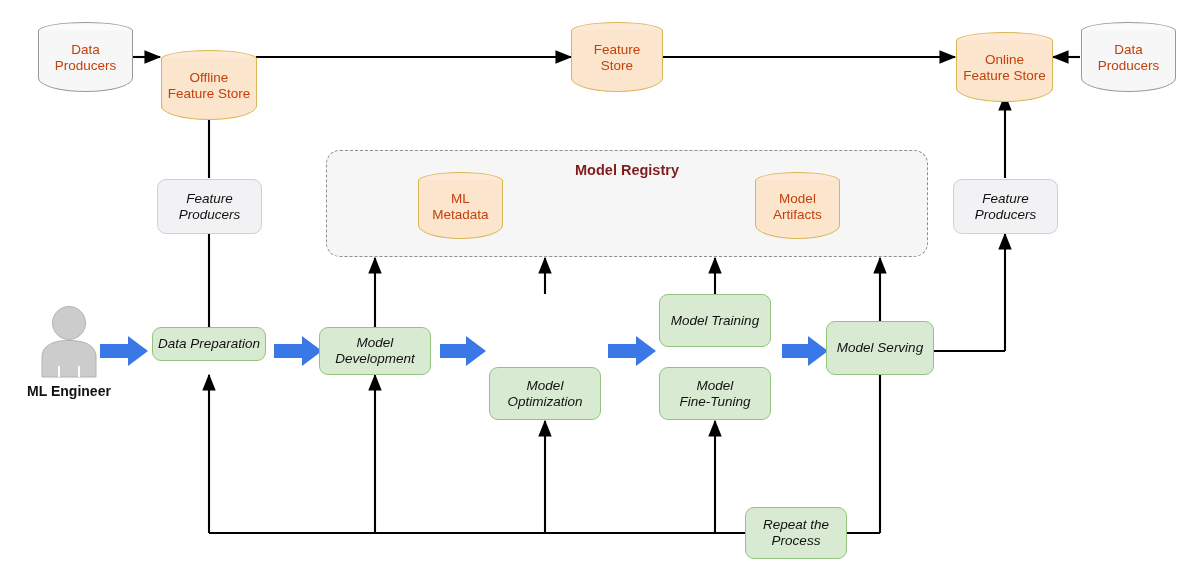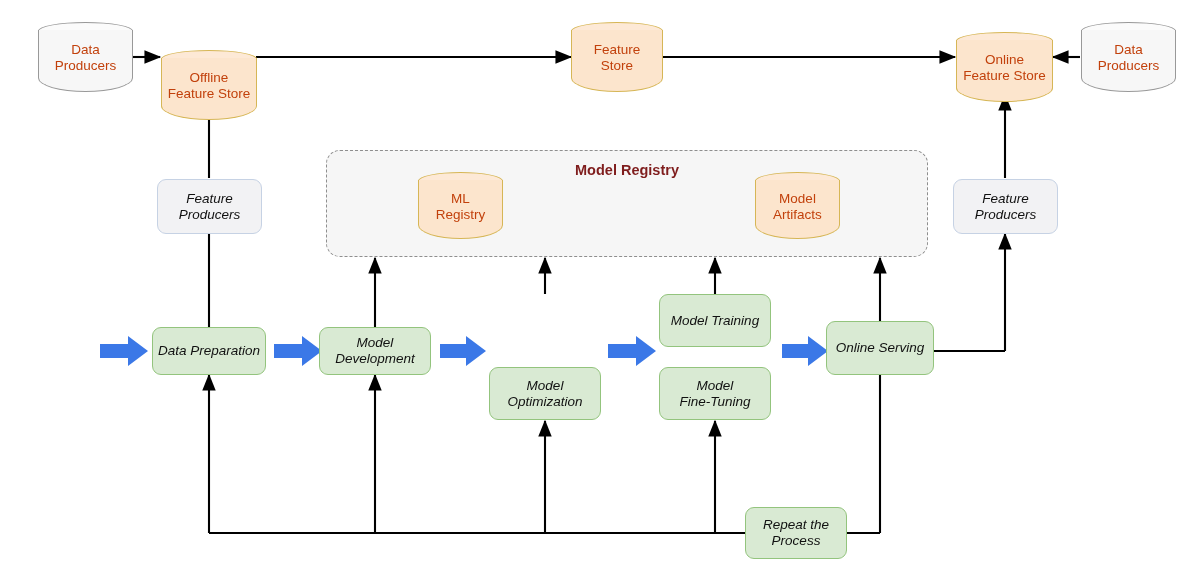--- a/index.html
+++ b/index.html
@@ -140,21 +140,21 @@
       <span>Data</span><br>
       <span>Producers</span>
     </div>
   </div>
 
   <div class="cyl orange" style="left:418px;top:172px;width:85px;height:67px;">
     <div class="top"></div>
     <div class="body"></div>
     <div class="lbl">
       <span>ML</span><br>
-      <span>Registry</span>
+      <span>Metadata</span>
     </div>
   </div>
 
   <div class="cyl orange" style="left:755px;top:172px;width:85px;height:67px;">
     <div class="top"></div>
     <div class="body"></div>
     <div class="lbl">
       <span>Model</span><br>
       <span>Artifacts</span>
     </div>
@@ -167,21 +167,21 @@
     </div>
   </div>
 
   <div class="node lite" style="left:953px;top:179px;width:105px;height:55px;">
     <div>
       <span>Feature</span><br>
       <span>Producers</span>
     </div>
   </div>
 
-  <div class="node proc" style="left:152px;top:327px;width:114px;height:48px;">
+  <div class="node proc" style="left:152px;top:327px;width:114px;height:34px;">
     <span>Data Preparation</span>
   </div>
 
   <div class="node proc" style="left:319px;top:327px;width:112px;height:48px;">
     <div>
       <span>Model</span><br>
       <span>Development</span>
     </div>
   </div>
 
@@ -198,24 +198,33 @@
   </div>
 
   <div class="node proc" style="left:659px;top:367px;width:112px;height:53px;">
     <div>
       <span>Model</span><br>
       <span>Fine-Tuning</span>
     </div>
   </div>
 
   <div class="node proc" style="left:826px;top:321px;width:108px;height:54px;">
-    <span>Online Serving</span>
+    <span>Model Serving</span>
   </div>
 
   <div class="node proc" style="left:745px;top:507px;width:102px;height:52px;font-style:italic;">
     <div>
       <span>Repeat the</span><br>
       <span>Process</span>
     </div>
   </div>
 
+  <div class="actor" style="left:18px;top:305px;width:102px;height:92px;">
+    <svg width="102" height="74" viewBox="0 0 102 74">
+      <circle cx="51" cy="18" r="16.5" fill="#cccccc" stroke="#b3b3b3" stroke-width="1"></circle>
+      <path d="M24,72 L24,52 C24,41 34,35.5 51,35.5 C68,35.5 78,41 78,52 L78,72 z" fill="#cccccc" stroke="#b3b3b3" stroke-width="1"></path>
+      <rect x="40" y="61" width="2" height="11" fill="#ffffff"></rect>
+      <rect x="60" y="61" width="2" height="11" fill="#ffffff"></rect>
+    </svg>
+    <div class="cap">ML Engineer</div>
+  </div>
 
 </div>
 
 </body></html>

